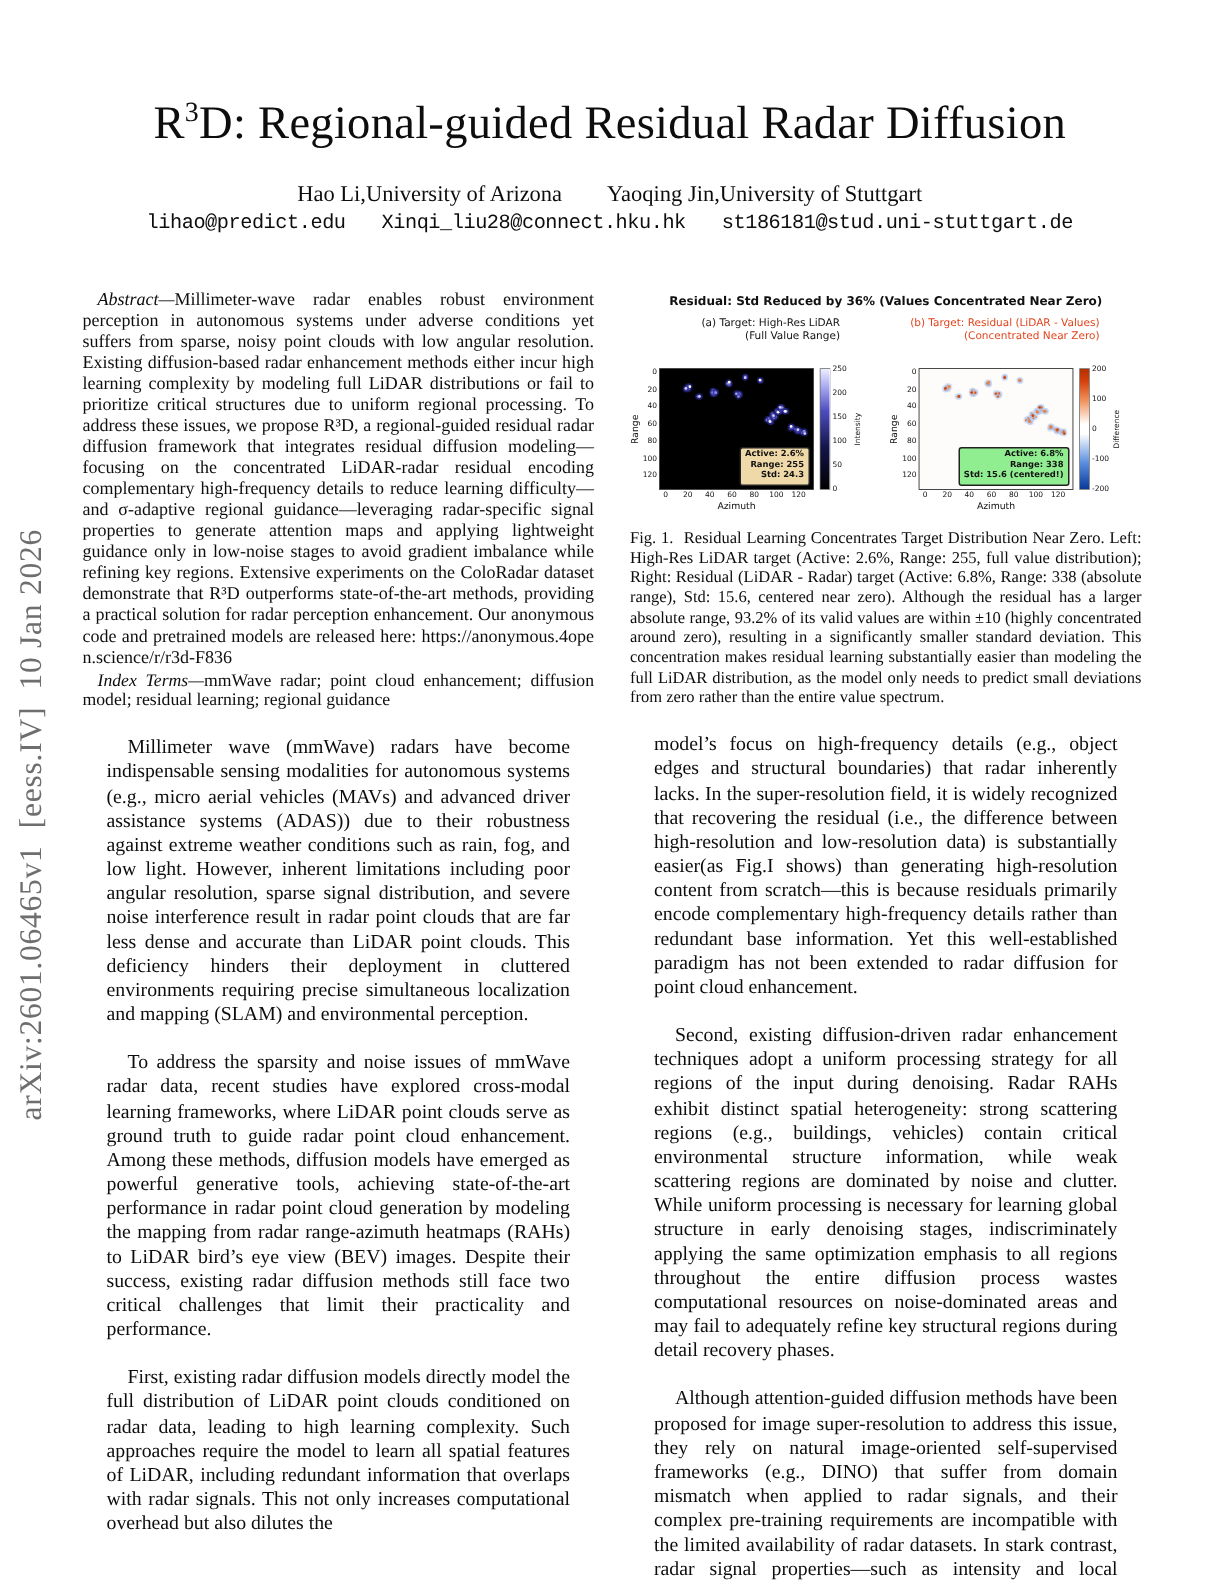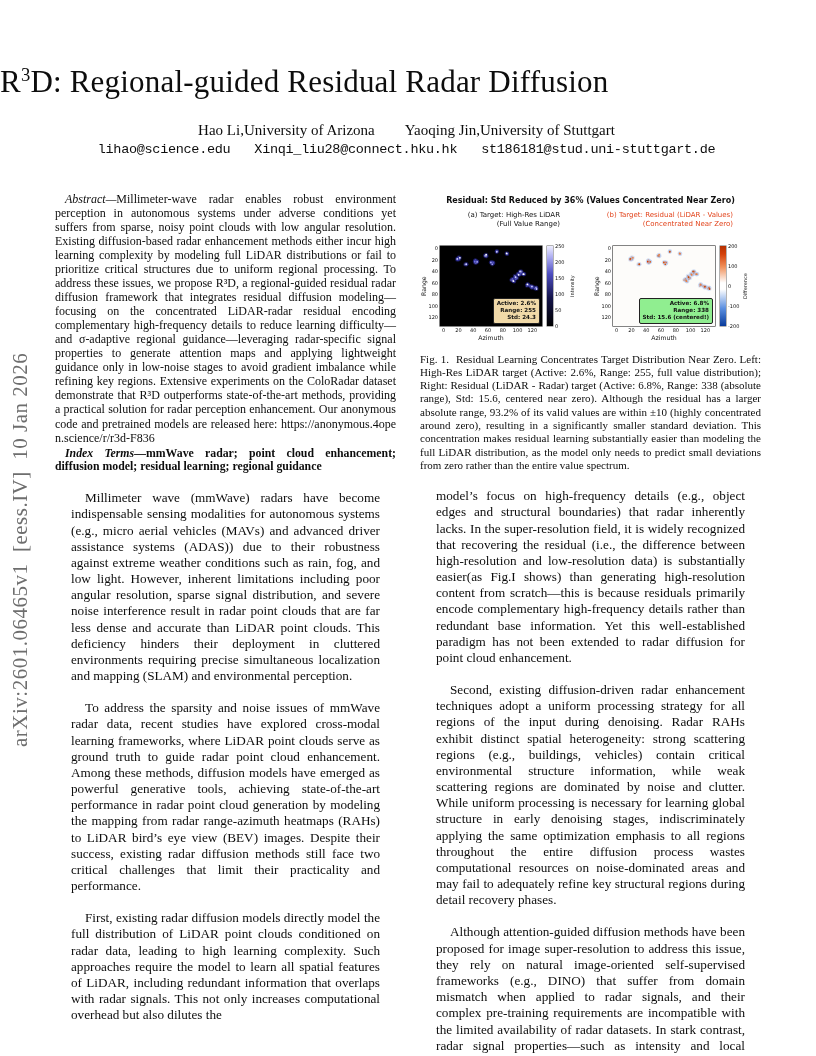--- a/index.html
+++ b/index.html
@@ -5,36 +5,36 @@
   html,body{margin:0;padding:0;background:#e9e9e9;}
   .page{position:relative;width:816px;height:1056px;margin:0 auto;background:#ffffff;
         font-family:"Liberation Serif",serif;color:#0d0d0d;overflow:hidden;}
 
   
   .arxiv-stamp{position:absolute;left:8px;top:248px;height:604px;width:30px;
     writing-mode:vertical-rl;transform:rotate(180deg);text-align:center;
     font-size:21px;color:#6e6e6e;white-space:pre;letter-spacing:0.5px;}
 
   
-  .titleblock{position:absolute;left:0;right:3px;top:64px;text-align:left;}
+  .titleblock{position:absolute;left:0;right:3px;top:64px;text-align:center;}
   .title{margin:0 0 22px 0;font-size:31px;font-weight:normal;letter-spacing:0.2px;}
   .title sup{font-size:60%;}
   .authors{display:flex;justify-content:center;gap:30px;font-size:15px;margin-bottom:3px;}
   .emails{display:flex;justify-content:center;gap:24px;
     font-family:"Liberation Mono",monospace;font-size:13.5px;letter-spacing:-0.3px;}
 
   
   .col{position:absolute;top:192px;width:341px;text-align:justify;}
   .col.left{left:55px;}
   .col.right{left:420px;}
 
   .abstract{margin:0 0 2px 0;font-size:12px;font-weight:normal;line-height:1.17;text-indent:10px;}
   .abstract .lead,.indexterms .lead{font-style:italic;}
   .abstract .url{word-break:break-all;}
-  .indexterms{margin:0 0 8px 0;font-size:11.8px;font-weight:bold;line-height:1.17;text-indent:10px;}
+  .indexterms{margin:0 0 8px 0;font-size:11.8px;font-weight:normal;line-height:1.17;text-indent:10px;}
   .sechead{margin:6px 0 9px 0;font-size:13.5px;font-weight:normal;text-align:center;
     font-variant:small-caps;letter-spacing:0.4px;}
   p.body{margin:16px;font-size:13.2px;line-height:1.225;}
   p.body.indent{text-indent:14px;}
 
   
   .figure1{margin:4px 0 8px 0;font-family:"DejaVu Sans",sans-serif;}
   .suptitle{font-size:8px;font-weight:bold;text-align:center;margin:2px 0 6px 0;color:#111;}
   .panels{display:flex;gap:5px;}
   .panel{width:168px;}
@@ -67,21 +67,21 @@
 
   <div class="arxiv-stamp">arXiv:2601.06465v1  [eess.IV]  10 Jan 2026</div>
 
   <header class="titleblock">
     <h1 class="title"><span>R</span><sup>3</sup><span>D: Regional-guided Residual Radar Diffusion</span></h1>
     <div class="authors">
       <span>Hao Li,University of Arizona</span>
       <span>Yaoqing Jin,University of Stuttgart</span>
     </div>
     <div class="emails">
-      <span>lihao@science.edu</span>
+      <span>lihao@predict.edu</span>
       <span>Xinqi_liu28@connect.hku.hk</span>
       <span>st186181@stud.uni-stuttgart.de</span>
     </div>
   </header>
 
   <div class="col left">
     <p class="abstract"><span class="lead">Abstract—</span><span>Millimeter-wave radar enables robust environment perception in autonomous systems under adverse conditions yet suffers from sparse, noisy point clouds with low angular resolution. Existing diffusion-based radar enhancement methods either incur high learning complexity by modeling full LiDAR distributions or fail to prioritize critical structures due to uniform regional processing. To address these issues, we propose R³D, a regional-guided residual radar diffusion framework that integrates residual diffusion modeling—focusing on the concentrated LiDAR-radar residual encoding complementary high-frequency details to reduce learning difficulty—and σ-adaptive regional guidance—leveraging radar-specific signal properties to generate attention maps and applying lightweight guidance only in low-noise stages to avoid gradient imbalance while refining key regions. Extensive experiments on the ColoRadar dataset demonstrate that R³D outperforms state-of-the-art methods, providing a practical solution for radar perception enhancement. Our anonymous code and pretrained models are released here:</span> <span class="url">https://anonymous.4open.science/r/r3d-F836</span></p>
     <p class="indexterms"><span class="lead">Index Terms—</span><span>mmWave radar; point cloud enhancement; diffusion model; residual learning; regional guidance</span></p>
     <p class="body indent">Millimeter wave (mmWave) radars have become indispensable sensing modalities for autonomous systems (e.g., micro aerial vehicles (MAVs) and advanced driver assistance systems (ADAS)) due to their robustness against extreme weather conditions such as rain, fog, and low light. However, inherent limitations including poor angular resolution, sparse signal distribution, and severe noise interference result in radar point clouds that are far less dense and accurate than LiDAR point clouds. This deficiency hinders their deployment in cluttered environments requiring precise simultaneous localization and mapping (SLAM) and environmental perception.</p>
     <p class="body indent">To address the sparsity and noise issues of mmWave radar data, recent studies have explored cross-modal learning frameworks, where LiDAR point clouds serve as ground truth to guide radar point cloud enhancement. Among these methods, diffusion models have emerged as powerful generative tools, achieving state-of-the-art performance in radar point cloud generation by modeling the mapping from radar range-azimuth heatmaps (RAHs) to LiDAR bird’s eye view (BEV) images. Despite their success, existing radar diffusion methods still face two critical challenges that limit their practicality and performance.</p>

